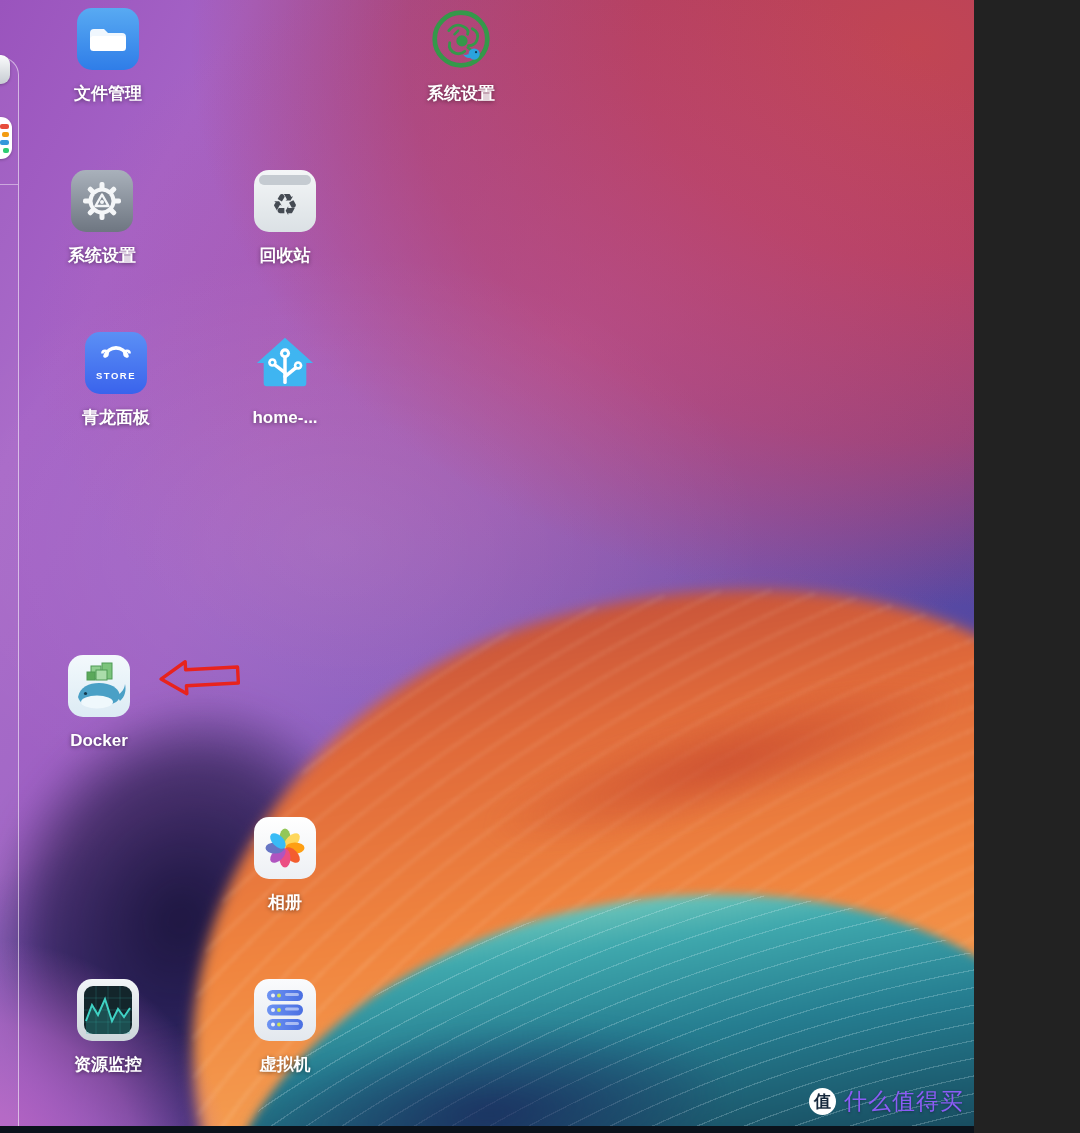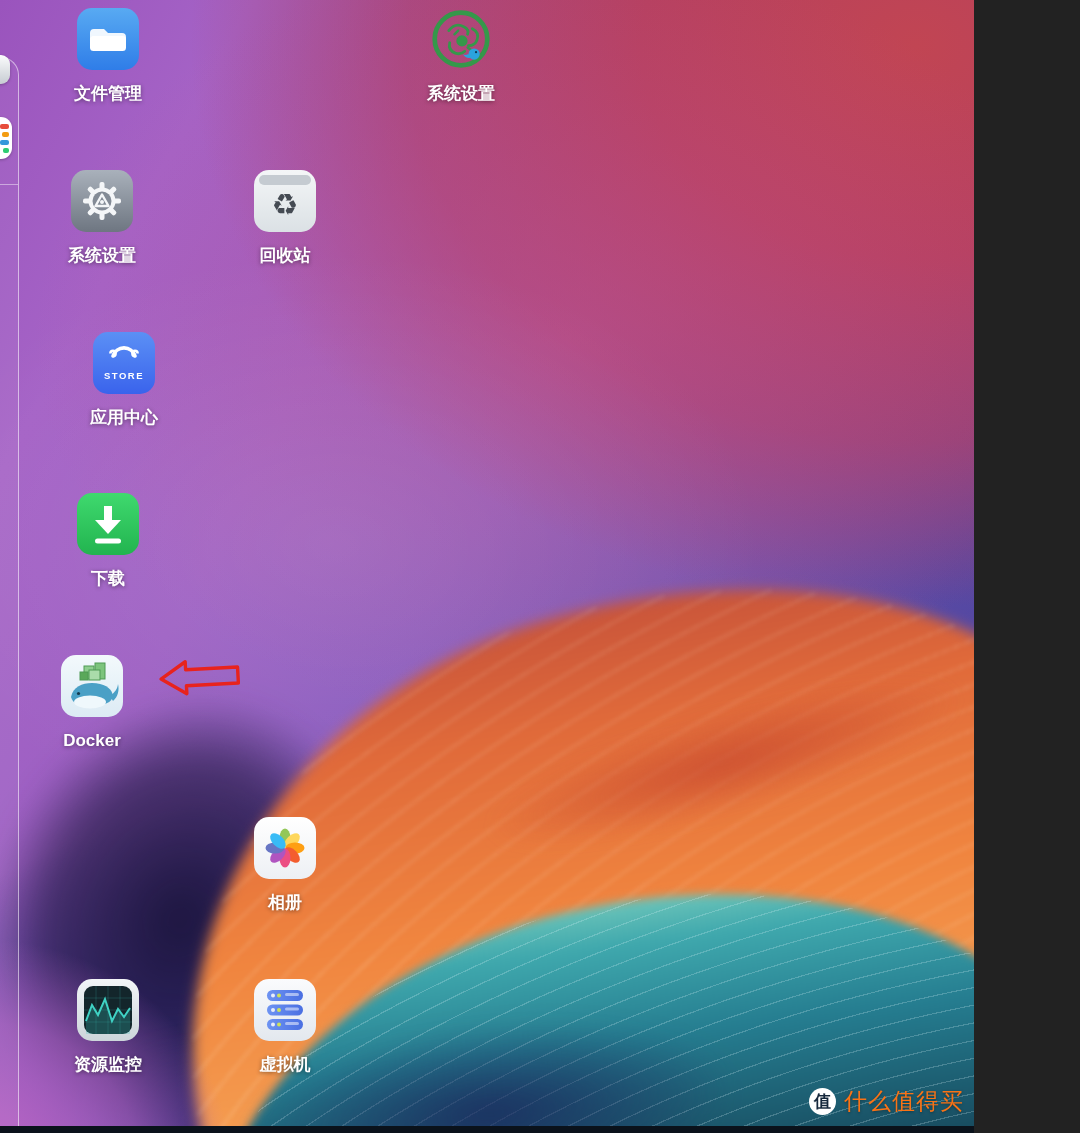--- a/index.html
+++ b/index.html
@@ -52,21 +52,21 @@
   .tile{width:62px;height:62px;display:flex;align-items:center;justify-content:center;}
   .app .label{margin-top:14px;color:#fff;font-size:17px;font-weight:bold;line-height:20px;
     text-shadow:0 1px 4px rgba(0,0,0,.45);white-space:nowrap;}
   
   .annot-arrow{position:absolute;left:158px;top:657px;transform:rotate(-3deg);}
   
   .watermark{position:absolute;right:10px;top:1086px;display:flex;align-items:center;gap:8px;}
   .wm-badge{width:27px;height:27px;border-radius:50%;background:#fff;color:#16283c;
     font-weight:bold;font-size:17px;display:flex;align-items:center;justify-content:center;
     font-family:"DejaVu Sans",sans-serif;}
-  .wm-text{color:#f97316;font-size:23px;letter-spacing:1px;text-shadow:0 1px 3px rgba(0,0,0,.35);}
+  .wm-text{color:#8b5cf6;font-size:23px;letter-spacing:1px;text-shadow:0 1px 3px rgba(0,0,0,.35);}
 </style>
 </head>
 <body>
 
 <div id="screen">
 
   <div class="wp wp-base"></div>
   <div class="wp wp-crimson"></div>
   <div class="wp wp-magenta"></div>
   <div class="wp wp-sheen"></div>
@@ -166,60 +166,62 @@
             </linearGradient>
           </defs>
         <rect width="62" height="62" rx="15" fill="url(#gWh1)"></rect>
         <rect x="5" y="5" width="52" height="10" rx="5" fill="#c5cbd1"></rect>
         <text x="31" y="45" text-anchor="middle" font-family="DejaVu Sans" font-size="30" fill="#454b53">♻</text>
       </svg>
     </div>
     <div class="label">回收站</div>
   </div>
 
-  <div class="app" style="left:54px;top:332px">
+  <div class="app" style="left:46px;top:332px">
     <div class="tile">
       <svg width="62" height="62" viewBox="0 0 62 62">
         <defs>
             <linearGradient id="gBlue2" x1="0" y1="0" x2="0" y2="1">
           <stop offset="0" stop-color="#5b90f5"></stop>
               <stop offset="1" stop-color="#3a63ec"></stop>
             </linearGradient>
           </defs>
         <rect width="62" height="62" rx="15" fill="url(#gBlue2)"></rect>
         <path d="M20 24 a11.5 11.5 0 0 1 22 0" fill="none" stroke="#ffffff" stroke-width="3.6" stroke-linecap="round"></path>
         <path d="M20 24 a2.6 2.6 0 1 0 -2.6 -2.6" fill="none" stroke="#ffffff" stroke-width="2.6"></path>
         <path d="M42 24 a2.6 2.6 0 1 1 2.6 -2.6" fill="none" stroke="#ffffff" stroke-width="2.6"></path>
         <text x="31" y="47" text-anchor="middle" font-family="Liberation Sans" font-weight="bold" font-size="9.5" letter-spacing="1.5" fill="#ffffff">STORE</text>
       </svg>
     </div>
-    <div class="label">应用中心</div>
-  </div>
-
-
-  <div class="app" style="left:38px;top:493px">
-    <div class="tile">
-      <svg width="62" height="62" viewBox="0 0 62 62">
-        <defs>
-            <linearGradient id="gGn1" x1="0" y1="0" x2="0" y2="1">
-          <stop offset="0" stop-color="#3fd96e"></stop>
-              <stop offset="1" stop-color="#22b44f"></stop>
-            </linearGradient>
-          </defs>
-        <rect width="62" height="62" rx="15" fill="url(#gGn1)"></rect>
-        <rect x="27" y="13" width="8" height="15" fill="#ffffff"></rect>
-        <path d="M18 27 H44 L31 41 Z" fill="#ffffff"></path>
-        <rect x="18" y="45.5" width="26" height="5" rx="2.5" fill="#ffffff"></rect>
-      </svg>
-    </div>
-    <div class="label">下载</div>
-  </div>
-
-
-  <div class="app" style="left:22px;top:655px">
+    <div class="label">青龙面板</div>
+  </div>
+
+  <div class="app" style="left:215px;top:332px">
+    <div class="tile">
+      <svg width="64" height="62" viewBox="0 0 64 62">
+        <path d="M32 5 L61 31 H54 V52 a3 3 0 0 1 -3 3 H13 a3 3 0 0 1 -3 -3 V31 H3 Z" fill="#3fb5f1"></path>
+        <g stroke="#ffffff" stroke-width="3.6" stroke-linecap="round">
+          <line x1="32" y1="51" x2="32" y2="25"></line>
+          <line x1="32" y1="41" x2="21.5" y2="33"></line>
+          <line x1="32" y1="45" x2="43" y2="36"></line>
+        </g>
+        <circle cx="32" cy="21" r="5.2" fill="#ffffff"></circle>
+          <circle cx="32" cy="21" r="2" fill="#3fb5f1"></circle>
+        <circle cx="19" cy="30.5" r="4.4" fill="#ffffff"></circle>
+          <circle cx="19" cy="30.5" r="1.7" fill="#3fb5f1"></circle>
+        <circle cx="45.5" cy="33.5" r="4.4" fill="#ffffff"></circle>
+          <circle cx="45.5" cy="33.5" r="1.7" fill="#3fb5f1"></circle>
+      </svg>
+    </div>
+    <div class="label">home-...</div>
+  </div>
+
+
+
+  <div class="app" style="left:29px;top:655px">
     <div class="tile">
       <svg width="62" height="62" viewBox="0 0 62 62">
         <defs>
             <linearGradient id="gDk1" x1="0" y1="0" x2="0" y2="1">
           <stop offset="0" stop-color="#f3f9fc"></stop>
               <stop offset="1" stop-color="#dcebf4"></stop>
             </linearGradient>
           </defs>
         <rect width="62" height="62" rx="15" fill="url(#gDk1)"></rect>
         <g stroke="#4e9a55" stroke-width="1">

